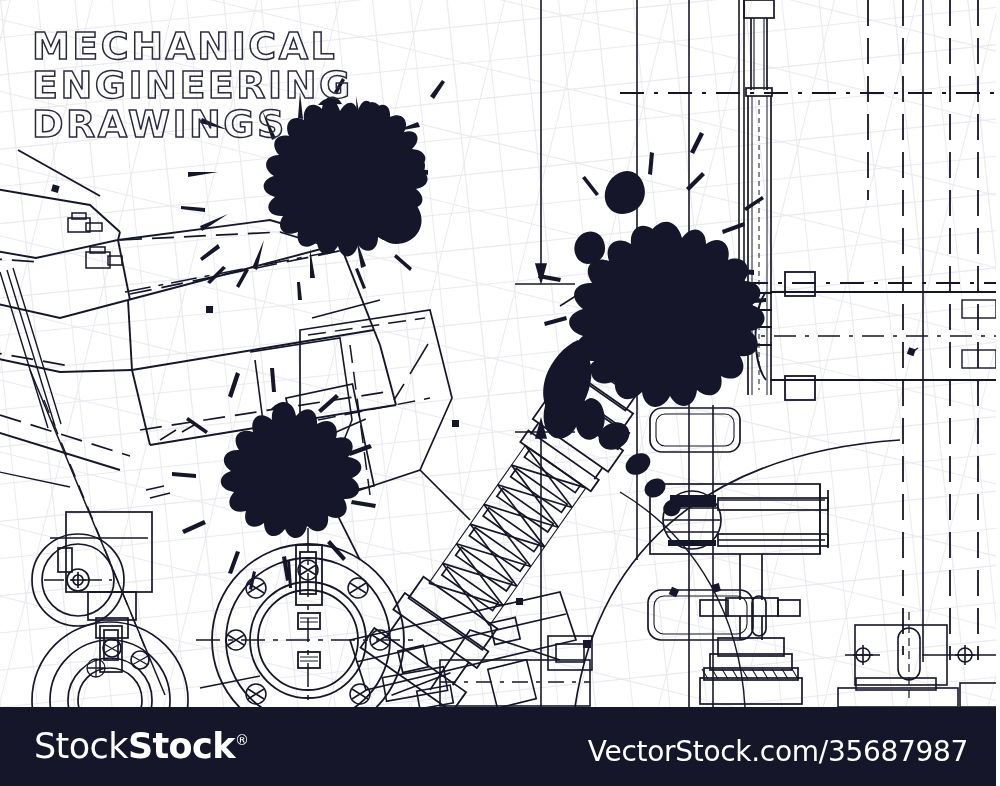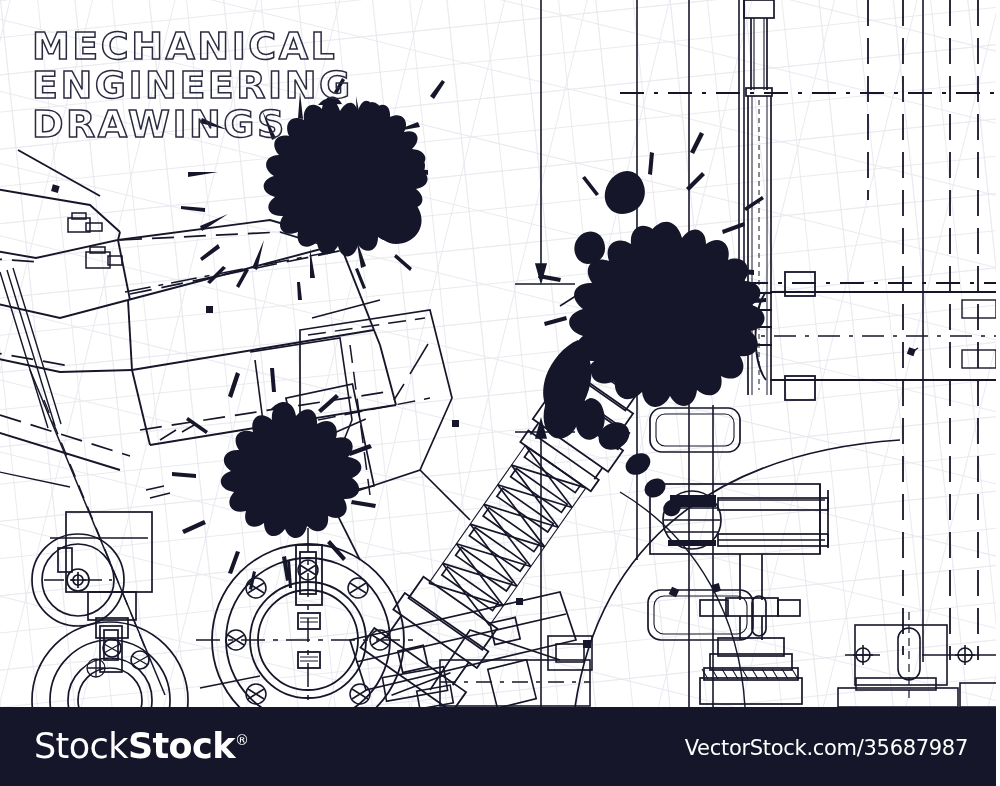--- a/index.html
+++ b/index.html
@@ -26,21 +26,21 @@
     font-family:"DejaVu Sans","Liberation Sans",sans-serif;
     font-size:35px;color:#ffffff;letter-spacing:-0.6px;white-space:nowrap;
     line-height:1;
   }
   #logo .lt{font-weight:400;}
   #logo .bd{font-weight:700;}
   #logo .reg{font-size:14px;vertical-align:super;font-weight:400;}
   #url{
     position:absolute;right:32px;top:31px;
     font-family:"DejaVu Sans","Liberation Sans",sans-serif;
-    font-size:21px;color:#ffffff;white-space:nowrap;letter-spacing:-0.3px;
+    font-size:28px;color:#ffffff;white-space:nowrap;letter-spacing:-0.3px;
     line-height:1;
     text-align:center;
   }
 </style>
 </head>
 <body>
 
 <div id="stage">
 
   <div id="artboard">

